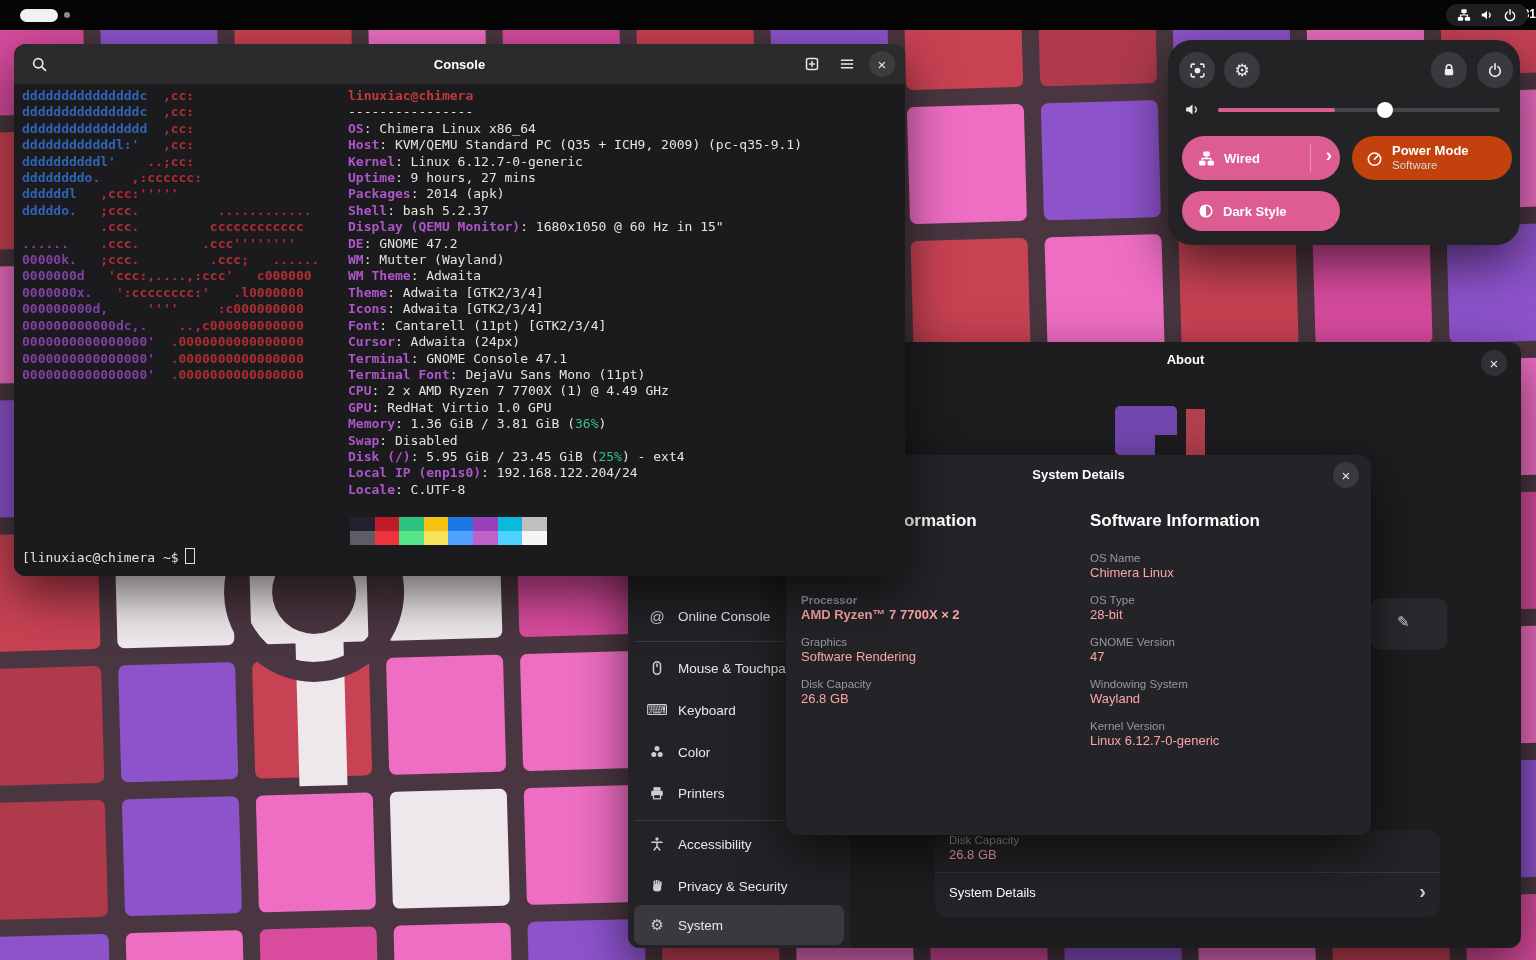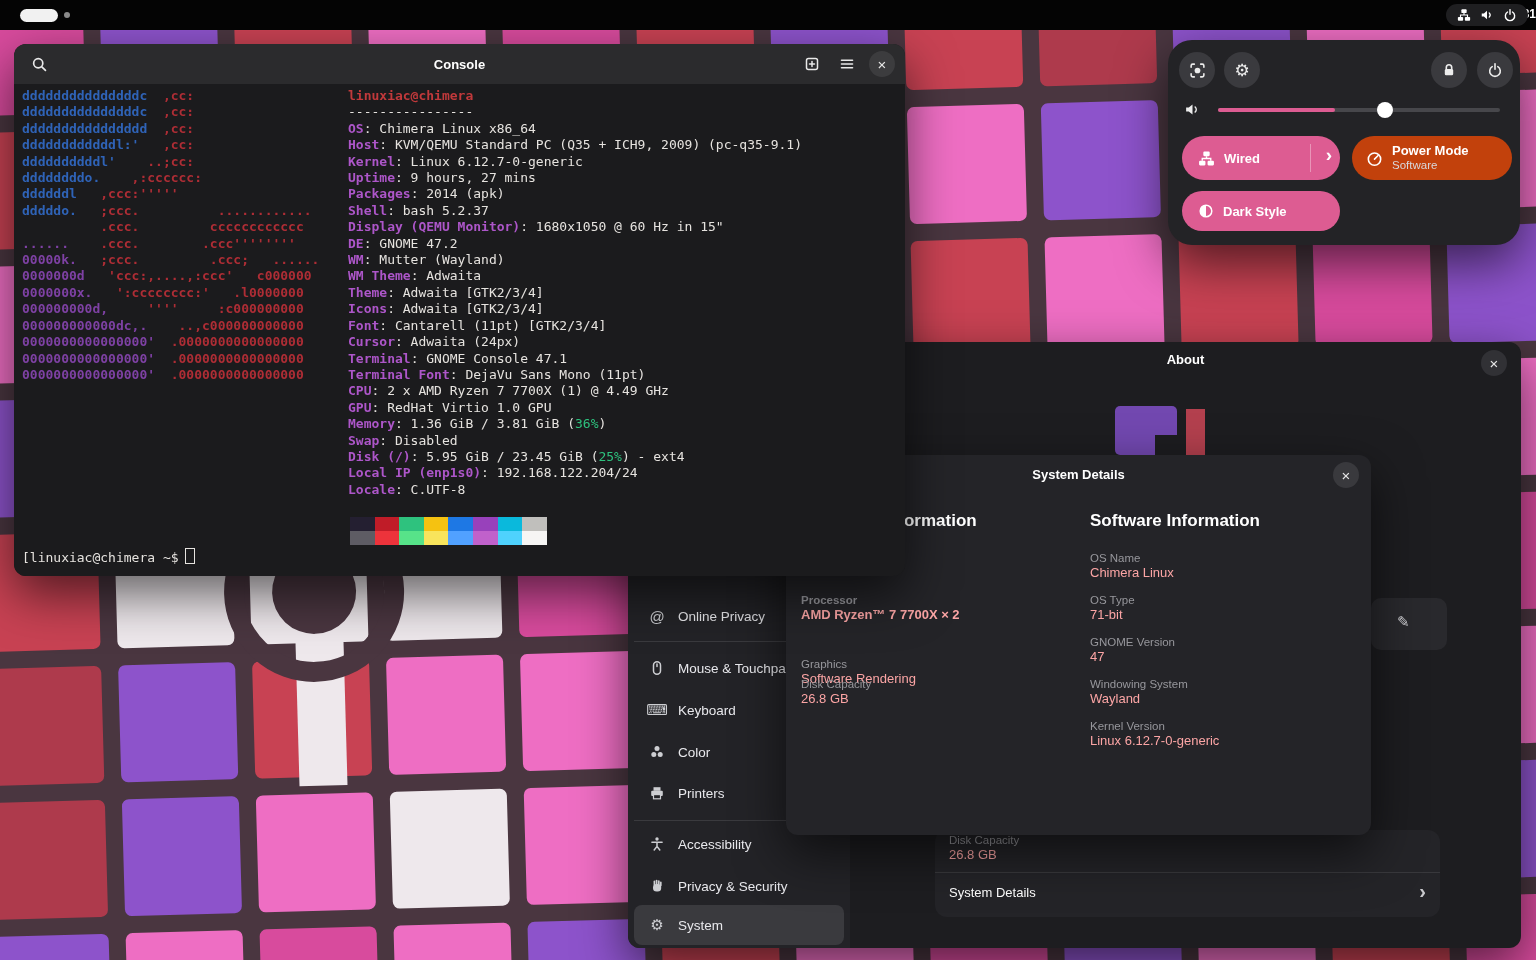--- a/index.html
+++ b/index.html
@@ -170,21 +170,21 @@
     <rect x="332" y="672" width="48" height="150" fill="#eee8ec"></rect>
     <circle cx="352" cy="628" r="80" fill="none" stroke="#4a3640" stroke-width="20"></circle>
     <circle cx="352" cy="628" r="42" fill="#4a3640"></circle>
   </svg>
 </div>
 
 <div id="settings-win" class="win">
   <div id="sidebar">
       <div class="side-item" style="top: 254px;">
         <span class="s-ico">@</span>
-        <span>Online Privacy</span>
+        <span>Online Console</span>
       </div>
       <div class="side-item" style="top: 306px;">
         <span class="s-ico">
           <svg width="16" height="16" viewBox="0 0 16 16" stroke="currentColor" fill="none" stroke-width="1.5" stroke-linecap="round">
             <rect x="4.5" y="1.8" width="7" height="12.4" rx="3.5"></rect>
             <line x1="8" y1="4" x2="8" y2="6.5"></line>
           </svg>
         </span>
         <span>Mouse &amp; Touchpad</span>
       </div>
@@ -265,37 +265,37 @@
 <div id="dialog" class="win">
   <div class="dlg-title">System Details</div>
   <div class="abs hdr-btn circ" style="right:12px;top:7px;background:#39393d;font-size:15px">×</div>
   <div class="col-h" style="left:15px;top:56px">Hardware Information</div>
   <div class="col-h" style="left:304px;top:56px">Software Information</div>
   <div id="dlg-hw">
       <div class="field" style="position: absolute; left: 15px; top: 139px; font-weight: bold;">
         <div class="f-lab">Processor</div>
         <div class="f-val">AMD Ryzen™ 7 7700X × 2</div>
       </div>
-      <div class="field" style="position: absolute; left: 15px; top: 181px; margin-top: 22px;">
+      <div class="field" style="position: absolute; left: 15px; top: 181px;">
         <div class="f-lab">Graphics</div>
         <div class="f-val">Software Rendering</div>
       </div>
       <div class="field" style="position: absolute; left: 15px; top: 223px;">
         <div class="f-lab">Disk Capacity</div>
         <div class="f-val">26.8 GB</div>
       </div>
     </div>
   <div id="dlg-sw">
       <div class="field" style="position: absolute; left: 304px; top: 97px;">
         <div class="f-lab">OS Name</div>
         <div class="f-val">Chimera Linux</div>
       </div>
       <div class="field" style="position: absolute; left: 304px; top: 139px;">
         <div class="f-lab">OS Type</div>
-        <div class="f-val">71-bit</div>
+        <div class="f-val">28-bit</div>
       </div>
       <div class="field" style="position: absolute; left: 304px; top: 181px;">
         <div class="f-lab">GNOME Version</div>
         <div class="f-val">47</div>
       </div>
       <div class="field" style="position: absolute; left: 304px; top: 223px;">
         <div class="f-lab">Windowing System</div>
         <div class="f-val">Wayland</div>
       </div>
       <div class="field" style="position: absolute; left: 304px; top: 265px;">

